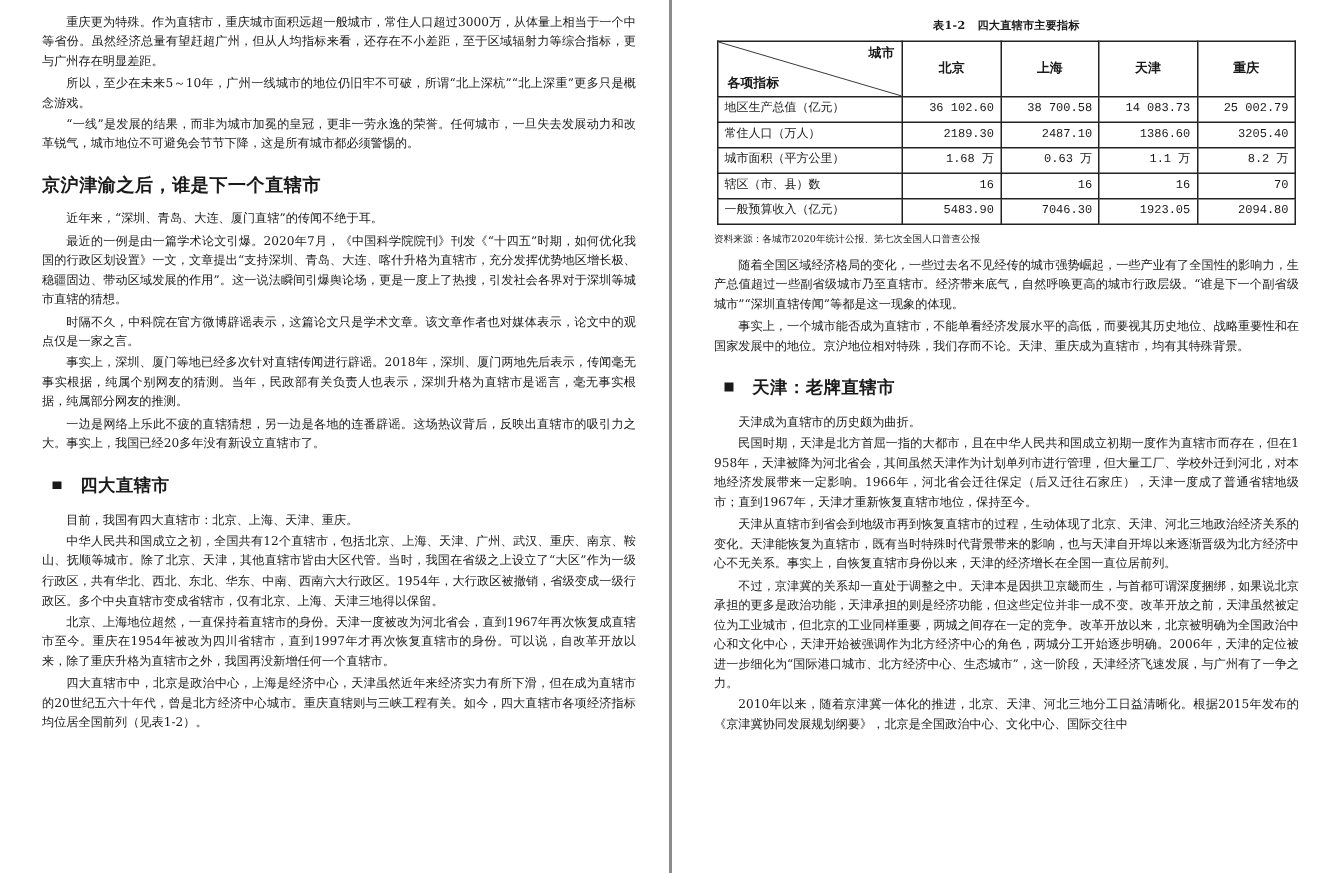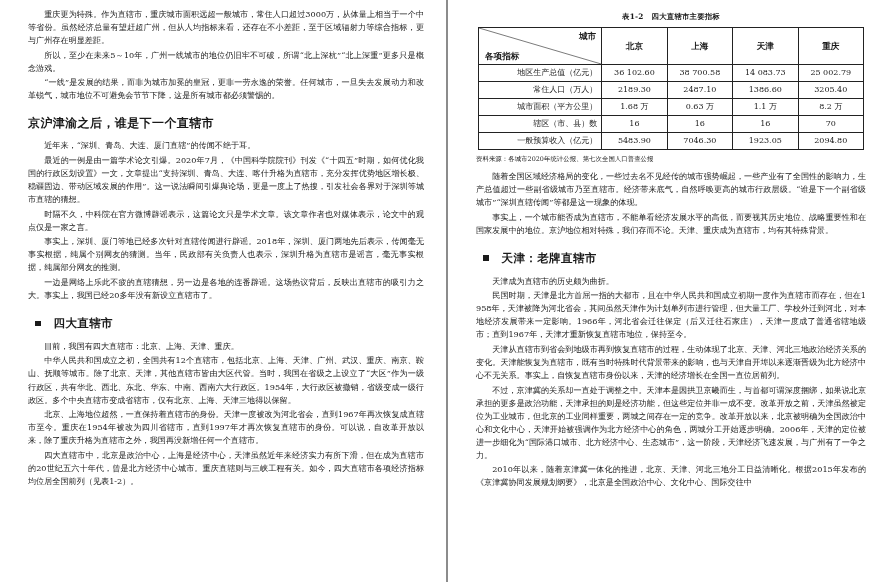--- a/index.html
+++ b/index.html
@@ -82,20 +82,21 @@
     font-weight: bold;
     margin: 6px 0 5px 0;
     letter-spacing: 0.2px;
   }
   .table-caption .cap-num { margin-right: 8px; }
   table.data-table {
     border-collapse: collapse;
     width: 100%;
     table-layout: fixed;
     font-size: 8px;
+    font-family: Liberation Mono, monospace;
   }
   table.data-table td, table.data-table th {
     border: 0.8px solid #222;
     padding: 2px 4px;
     line-height: 12px;
     font-weight: normal;
   }
   table.data-table thead td, table.data-table thead th {
     text-align: center;
     font-weight: bold;
@@ -123,26 +124,26 @@
     font-size: 8.6px;
   }
   td.corner .lbl-row {
     position: absolute;
     bottom: 2px;
     left: 6px;
     font-weight: bold;
     font-size: 8.6px;
   }
   td.rowhead {
-    text-align: right;
+    text-align: left;
     white-space: nowrap;
     margin-left: 12px;
   }
   td.numcell {
-    text-align: center;
+    text-align: right;
   }
   .table-source {
     font-size: 6.4px;
     margin: 4px 0 0 0;
     letter-spacing: 0.05px;
     line-height: 10px;
   }
   .tbl-wrap { margin: 0 2px; }
 </style>
 </head>

